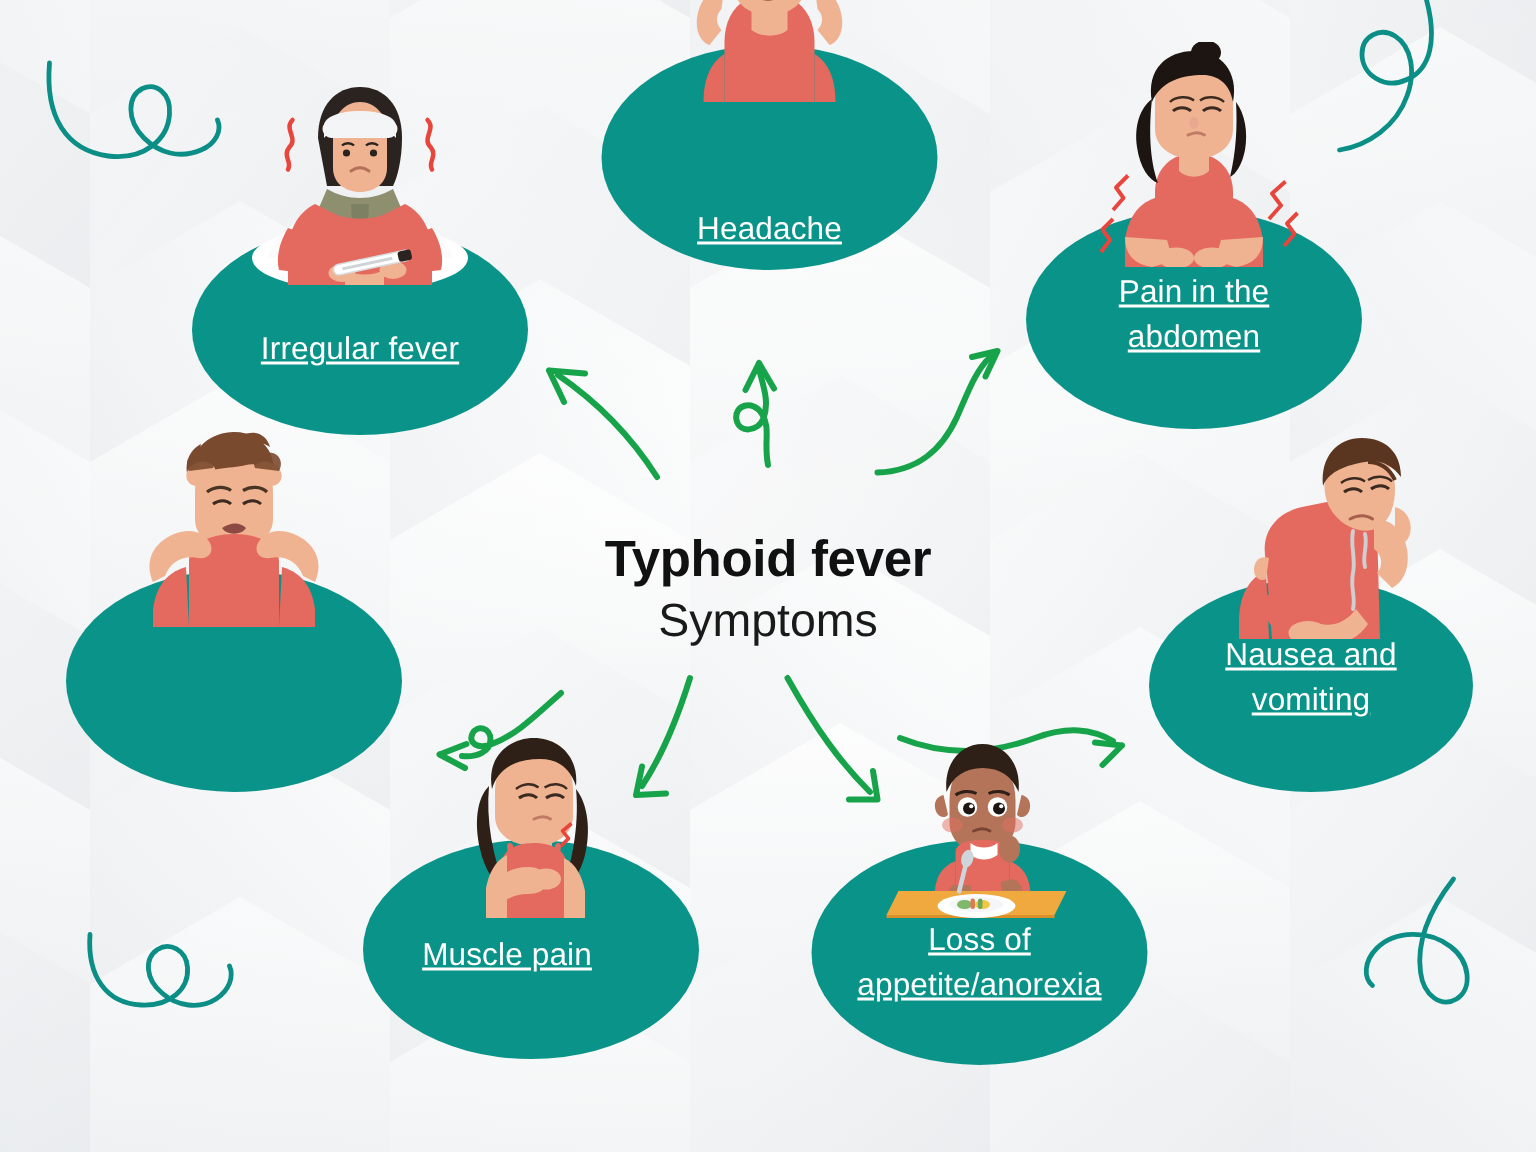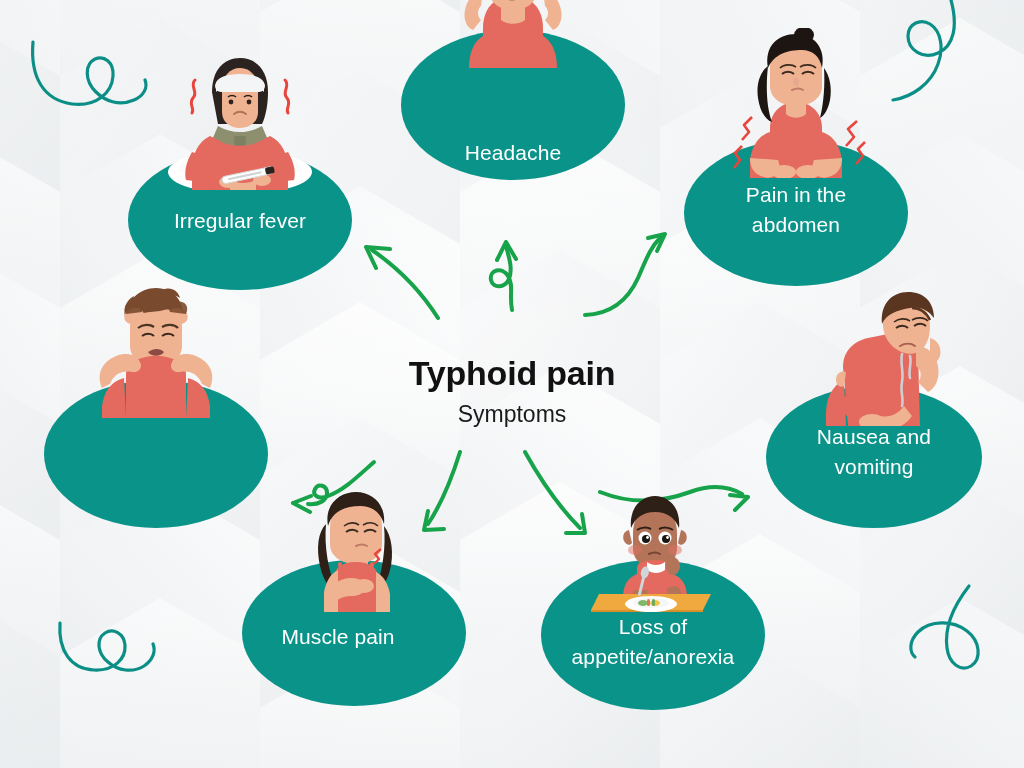--- a/index.html
+++ b/index.html
@@ -20,33 +20,34 @@
   .node .art{position:absolute;left:0;top:0;}
   .node .label{
     position:absolute;left:0;
     text-align:center;
     color:#ffffff;
     font-size:21px;
     line-height:30px;
     letter-spacing:.1px;
     white-space:pre-line;
     pointer-events:none;
+    text-decoration:underline;
   }
   #center-title{
     position:absolute;
     left:312px;top:352px;width:400px;
     text-align:center;
     z-index:6;
   }
   #center-title .t1{
     font-size:34px;font-weight:bold;color:#111111;line-height:42px;
     letter-spacing:-.2px;
   }
   #center-title .t2{
-    font-size:23px;font-weight:normal;color:#1a1a1a;line-height:40px;
+    font-size:31px;font-weight:normal;color:#1a1a1a;line-height:40px;
   }
 </style>
 </head>
 <body>
 
 <div id="stage">
 
   <svg class="layer" viewBox="0 0 1024 768" xmlns="http://www.w3.org/2000/svg">
     <defs>
       <linearGradient id="hxA" x1="0" y1="0" x2="0" y2="1">
@@ -204,21 +205,21 @@
       <path d="M56,124 c-4,8 -4,14 0,20 l26,4 l2,-18 z" fill="#e4695e"></path>
       <path d="M80,140 c8,4 18,4 26,0 l0,16 l-26,0 z" fill="#f0b391"></path>
       <ellipse cx="78" cy="142" rx="9" ry="6" fill="#f0b391"></ellipse>
       <ellipse cx="112" cy="140" rx="9" ry="6" fill="#f0b391"></ellipse>
       <g transform="rotate(-12 96 136)">
         <rect x="72" y="132" width="52" height="7" rx="3.5" fill="#ffffff" stroke="#d9dcde" stroke-width="1"></rect>
         <rect x="116" y="132" width="9" height="7" rx="2" fill="#2b2320"></rect>
         <rect x="78" y="134.5" width="34" height="2" fill="#cfd3d6"></rect>
       </g>
     </svg>
-    <div class="label" style="top:56px;width:224px;">Irregular fever</div>
+    <div class="label" style="top:68px;width:224px;">Irregular fever</div>
   </div>
 
   <div class="node" style="left:401px;top:30px;width:224px;height:150px;">
     <div class="ellipse" style="width:224px;height:150px;"></div>
     <svg class="art" viewBox="0 0 180 150" width="180" height="150" style="left:22px;top:-112px;" xmlns="http://www.w3.org/2000/svg">
       <g stroke="#f08a82" stroke-width="3" fill="none" stroke-linecap="round">
         <path d="M38,46 l-14,-6 M36,58 l-16,-2 M40,70 l-16,4"></path>
         <path d="M142,46 l14,-6 M144,58 l16,-2 M140,70 l16,4"></path>
         <path d="M48,36 l-8,-12 M60,28 l-5,-14"></path>
         <path d="M132,36 l8,-12 M120,28 l5,-14"></path>
@@ -388,17 +389,17 @@
       <path d="M36,110 c-6,-14 0,-26 14,-32 c10,-4 20,-2 24,6 c3,6 -1,11 -8,10 c-10,-2 -18,2 -22,12 z" fill="#f0b391"></path>
       <path d="M144,110 c6,-14 0,-26 -14,-32 c-10,-4 -20,-2 -24,6 c-3,6 1,11 8,10 c10,-2 18,2 22,12 z" fill="#f0b391"></path>
       <ellipse cx="68" cy="38" rx="10" ry="8" fill="#f0b391" transform="rotate(-20 68 38)"></ellipse>
       <ellipse cx="112" cy="38" rx="10" ry="8" fill="#f0b391" transform="rotate(20 112 38)"></ellipse>
       <path d="M60,36 c-4,-8 2,-14 10,-12 c6,1 8,6 6,10" fill="#7a4a2f" opacity=".9"></path>
       <path d="M120,36 c4,-8 -2,-14 -10,-12 c-6,1 -8,6 -6,10" fill="#7a4a2f" opacity=".9"></path>
     </svg>
   </div>
 
   <div id="center-title">
-    <div class="t1">Typhoid pain</div>
+    <div class="t1">Typhoid fever</div>
     <div class="t2">Symptoms</div>
   </div>
 
 </div>
 
 </body></html>

